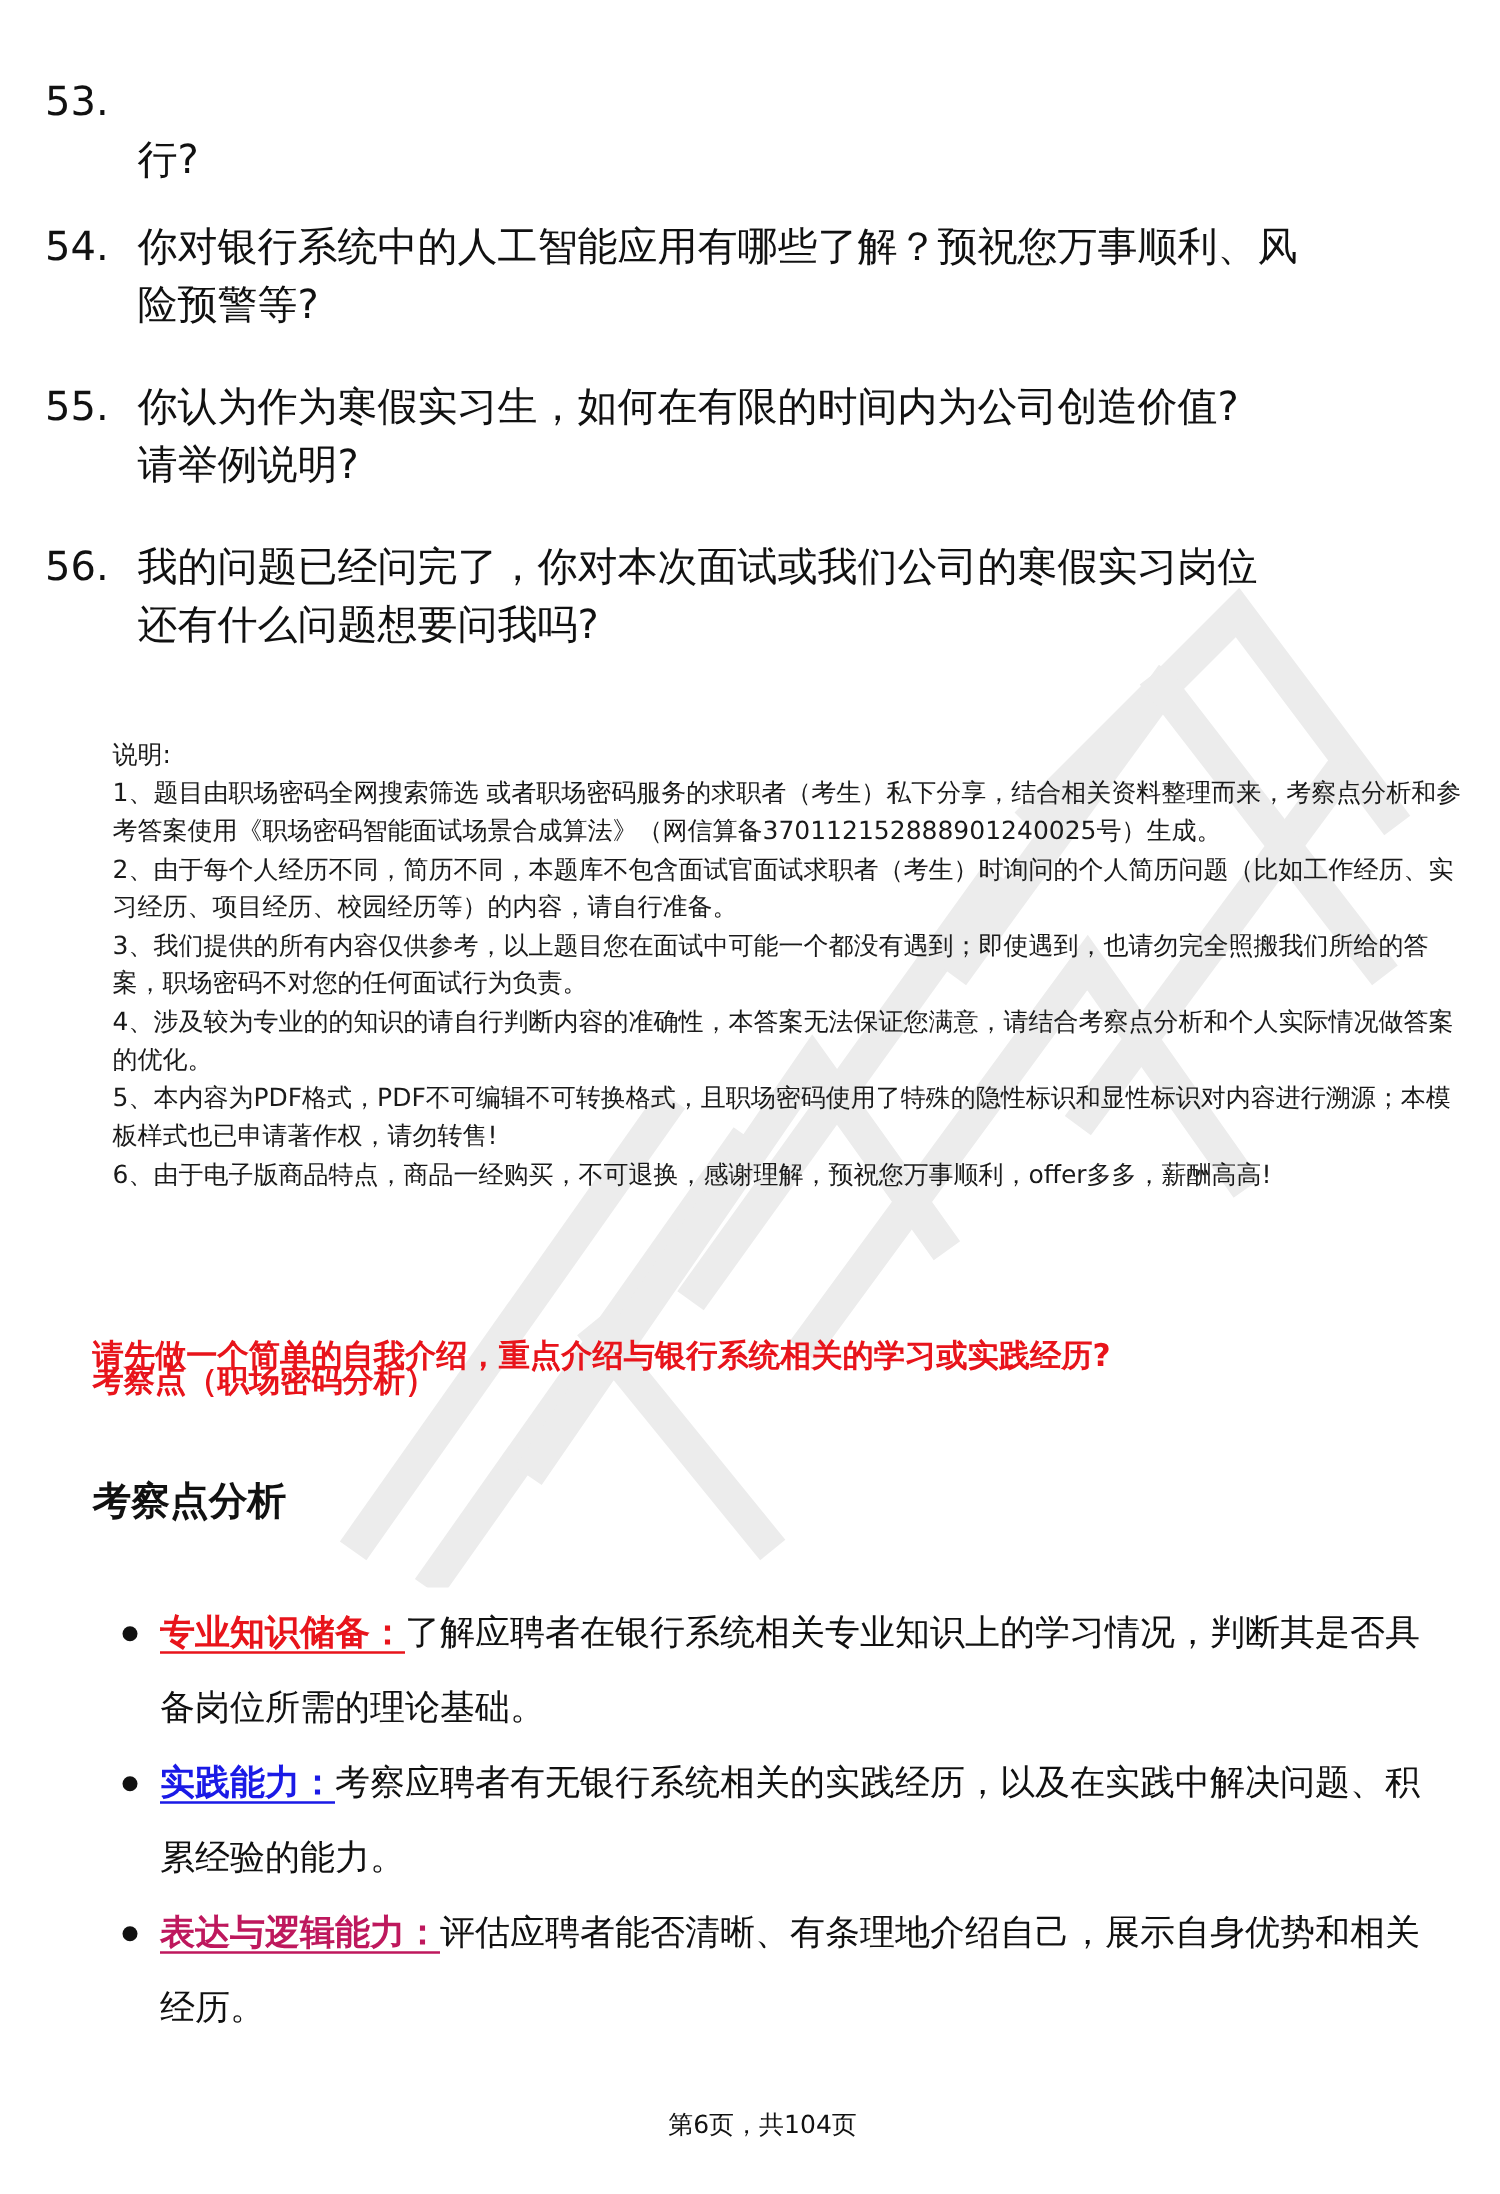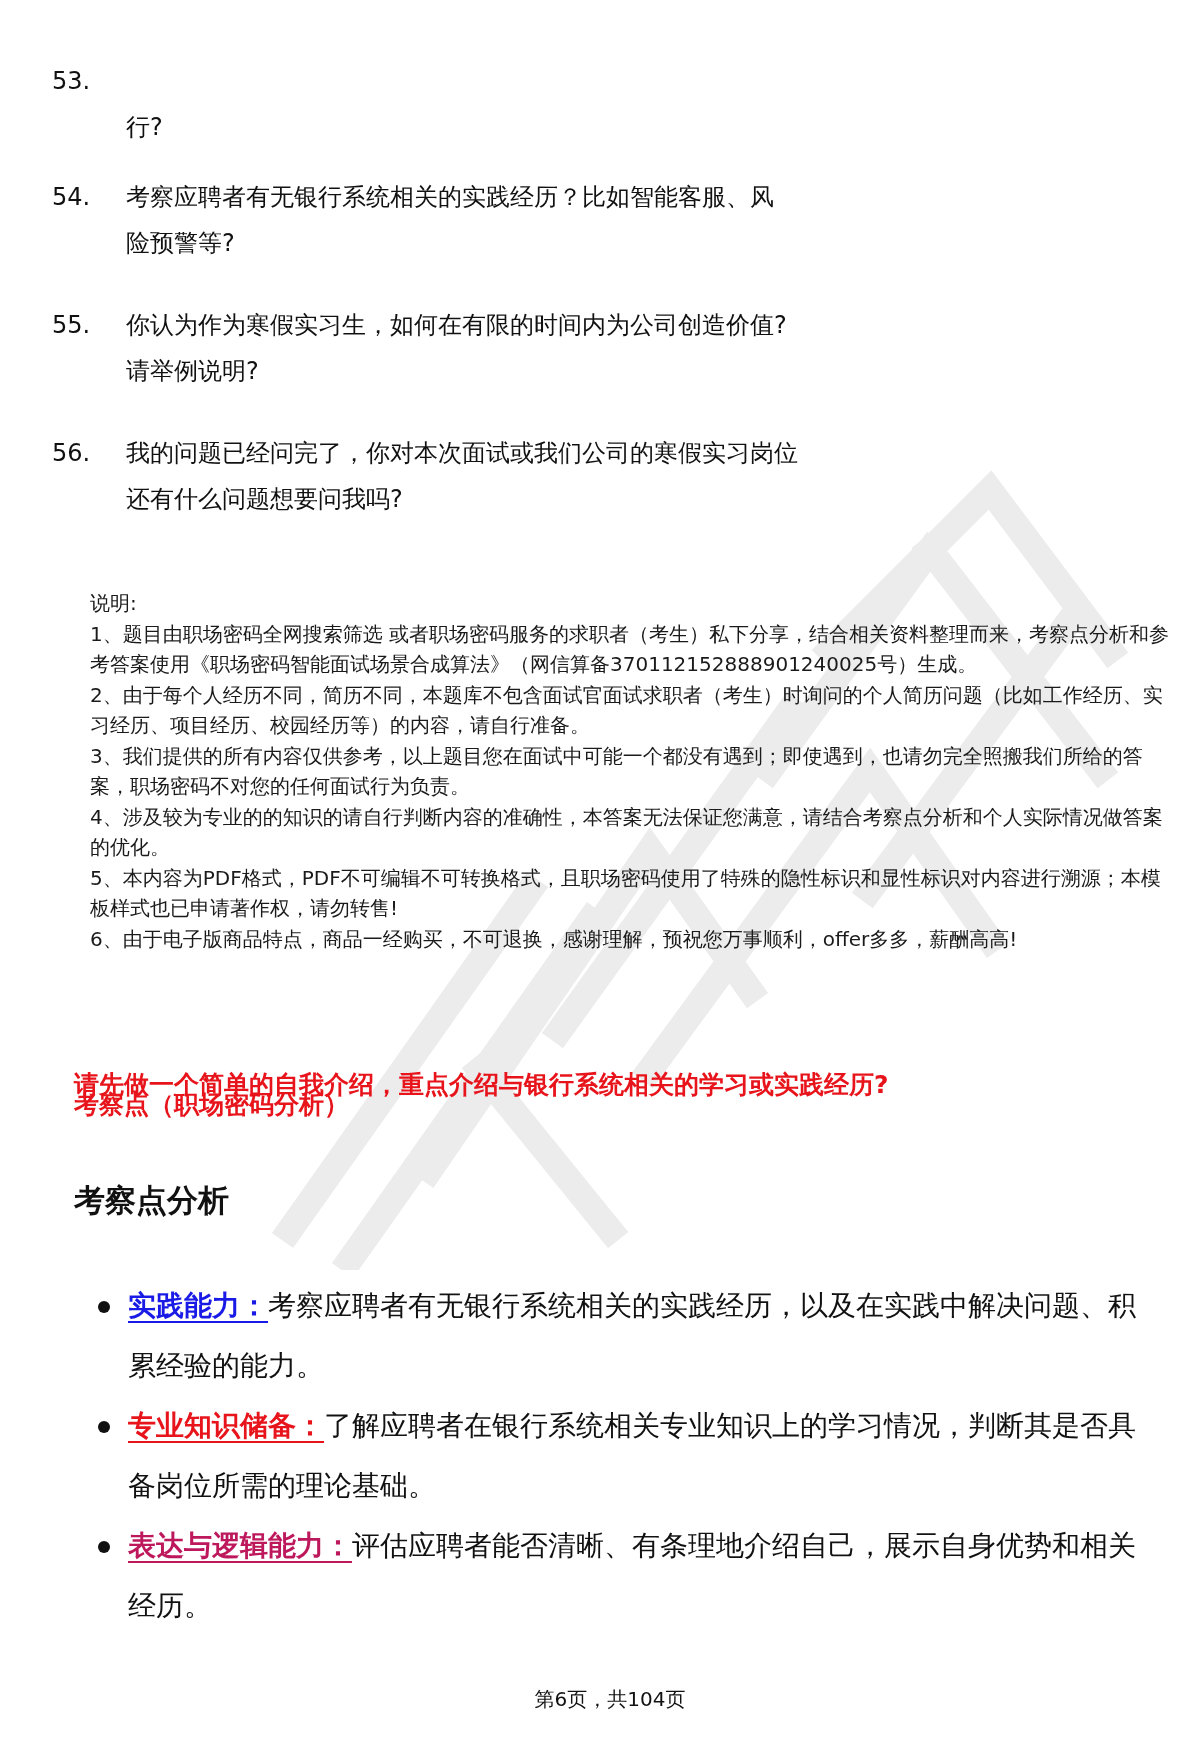--- a/index.html
+++ b/index.html
@@ -23,23 +23,23 @@
       height: 800px;
       pointer-events: none;
       z-index: 0;
     }
     .page {
       position: relative;
       z-index: 1;
     }
     .question {
       position: absolute;
-      left: 52px;
+      left: 36px;
       width: 1100px;
-      font-size: 24px;
+      font-size: 32px;
       line-height: 46px;
       display: flex;
       color: #111111;
       justify-content: center;
     }
     .question .num {
       width: 74px;
       flex: 0 0 74px;
     }
     .question .text {
@@ -148,21 +148,21 @@
     <span class="num">53.</span>
     <span class="text">
       <br>
       <span>行?</span>
     </span>
   </div>
 
   <div class="question" style="top:174px;">
     <span class="num">54.</span>
     <span class="text">
-      <span>考察应聘者有无银行系统相关的实践经历？比如智能客服、风</span><br>
+      <span>你对银行系统中的人工智能应用有哪些了解？预祝您万事顺利、风</span><br>
       <span>险预警等?</span>
     </span>
   </div>
 
   <div class="question" style="top:302px;">
     <span class="num">55.</span>
     <span class="text">
       <span>你认为作为寒假实习生，如何在有限的时间内为公司创造价值?</span><br>
       <span>请举例说明?</span>
     </span>
@@ -186,35 +186,35 @@
     <p>6、由于电子版商品特点，商品一经购买，不可退换，感谢理解，预祝您万事顺利，offer多多，薪酬高高!</p>
   </div>
 
   <div class="red-heading" style="top:1024px;margin-top:44px;">请先做一个简单的自我介绍，重点介绍与银行系统相关的学习或实践经历?</div>
 
   <div class="red-heading" style="top:1088px;">考察点（职场密码分析）</div>
 
   <div class="section-title">考察点分析</div>
 
   <div class="bullets">
+    <div class="bullet">
+      <span class="dot"></span>
+      <span class="body">
+        <span class="term red">专业知识储备：</span><span>了解应聘者在银行系统相关专业知识上的学习情况，判断其是否具备岗位所需的理论基础。</span>
+      </span>
+    </div>
     <div class="bullet" style="margin-top:0;">
       <span class="dot"></span>
       <span class="body">
         <span class="term blue">实践能力：</span><span>考察应聘者有无银行系统相关的实践经历，以及在实践中解决问题、积累经验的能力。</span>
       </span>
     </div>
     <div class="bullet">
       <span class="dot"></span>
       <span class="body">
-        <span class="term red">专业知识储备：</span><span>了解应聘者在银行系统相关专业知识上的学习情况，判断其是否具备岗位所需的理论基础。</span>
-      </span>
-    </div>
-    <div class="bullet">
-      <span class="dot"></span>
-      <span class="body">
         <span class="term green">表达与逻辑能力：</span><span>评估应聘者能否清晰、有条理地介绍自己，展示自身优势和相关经历。</span>
       </span>
     </div>
   </div>
 
   <div class="footer">第6页，共104页</div>
 
 </div>
 
 </body></html>

